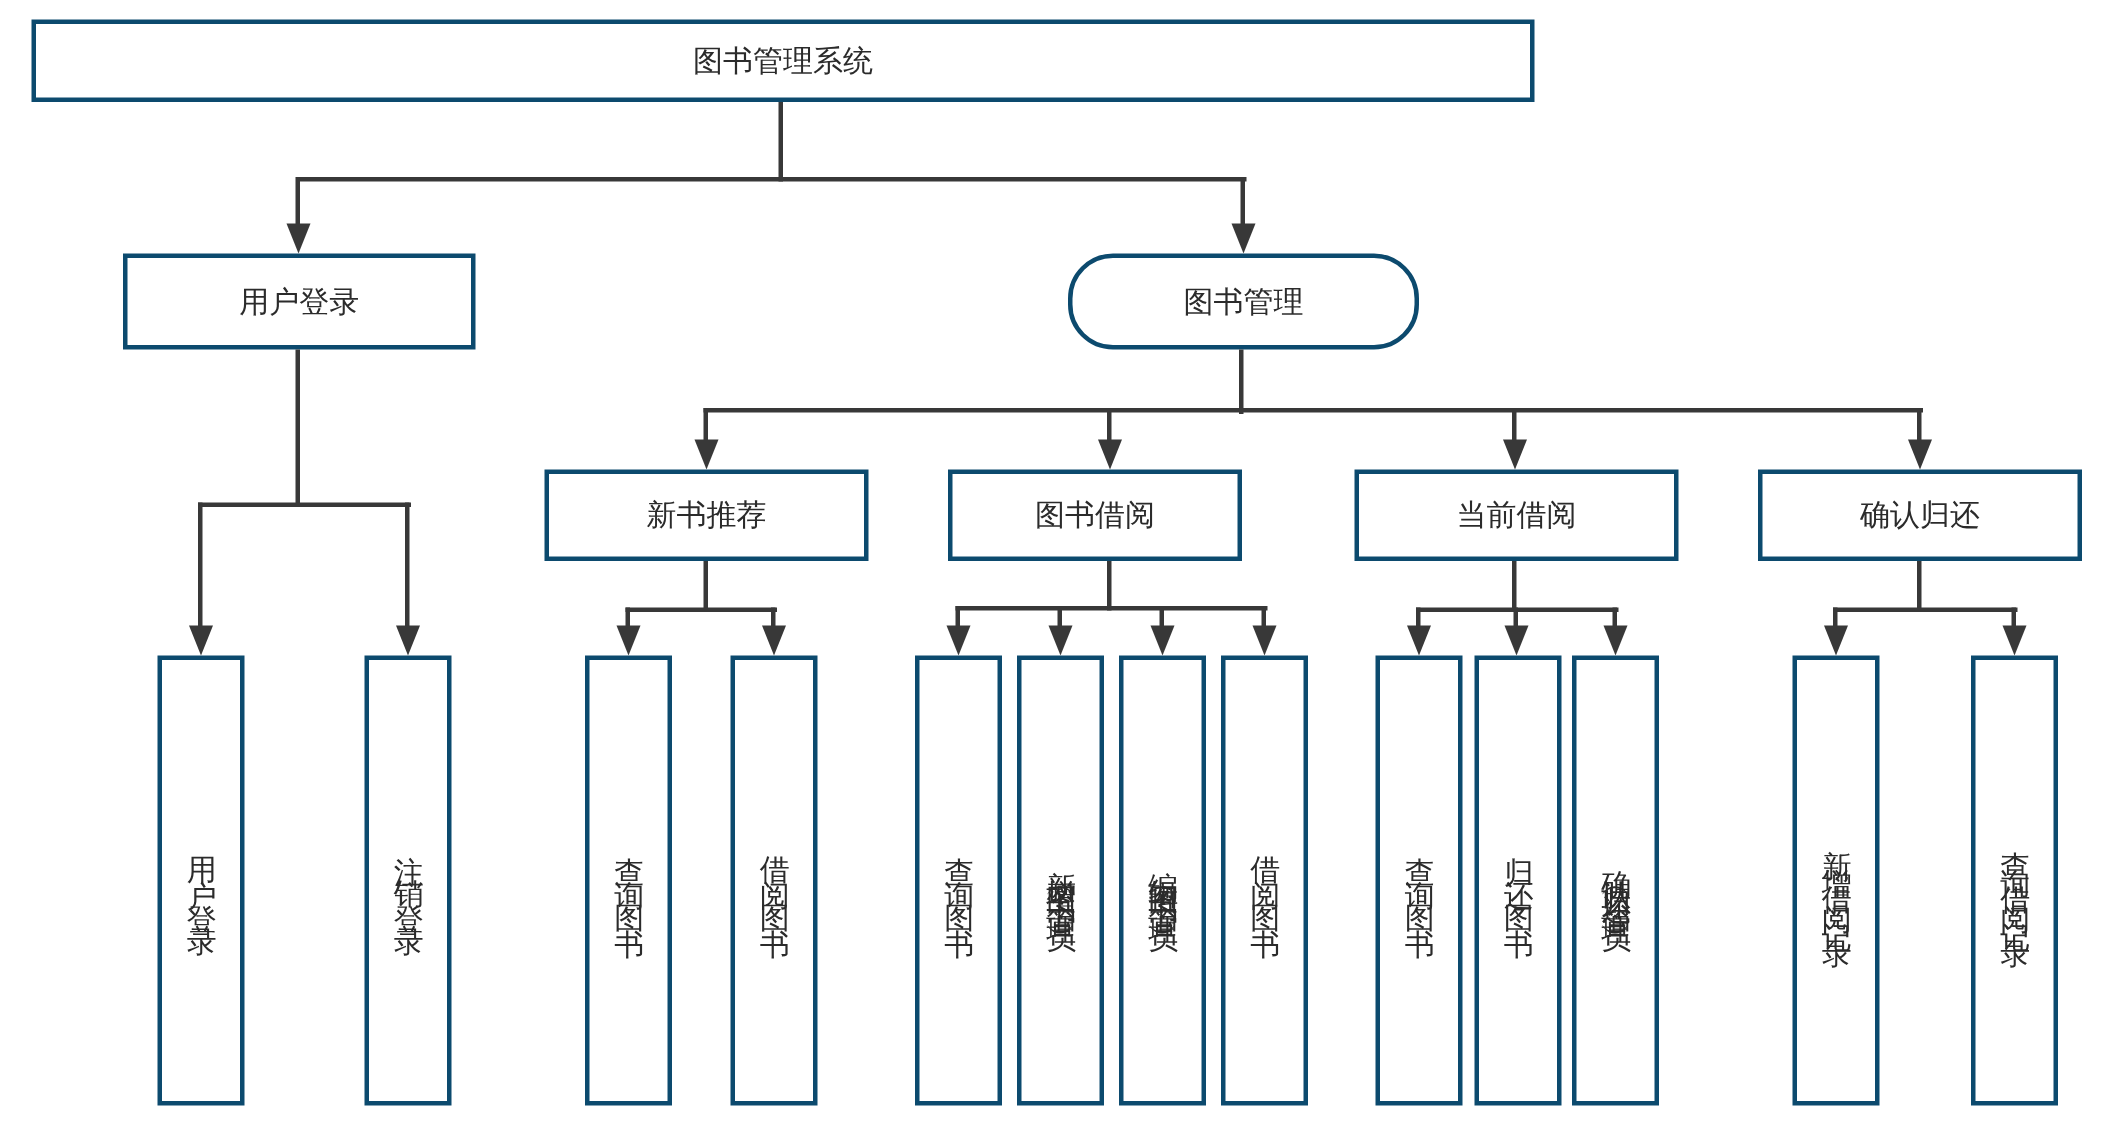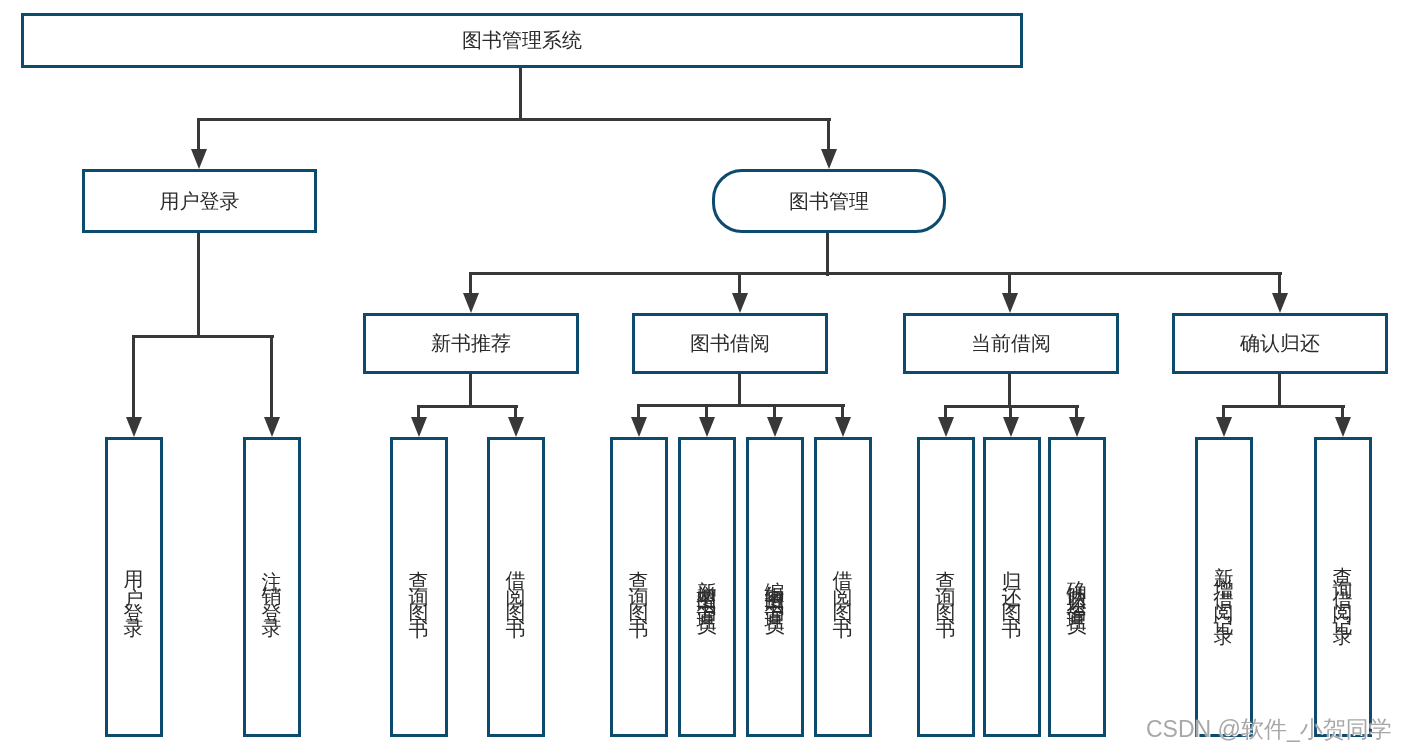--- a/index.html
+++ b/index.html
@@ -157,15 +157,14 @@
   <div class="vl" style="left:1075px;top:405px;height:15px;"></div>
   <div class="ar" style="left:1069px;top:417px;"></div>
 
   <div class="vl" style="left:1278px;top:374px;height:34px;"></div>
   <div class="hl" style="left:1222px;top:405px;width:123px;"></div>
   <div class="vl" style="left:1222px;top:405px;height:15px;"></div>
   <div class="ar" style="left:1216px;top:417px;"></div>
   <div class="vl" style="left:1341px;top:405px;height:15px;"></div>
   <div class="ar" style="left:1335px;top:417px;"></div>
 
-  <div class="watermark">CSDN @软件_小贺同学</div>
 
 </div>
 
 </body></html>

